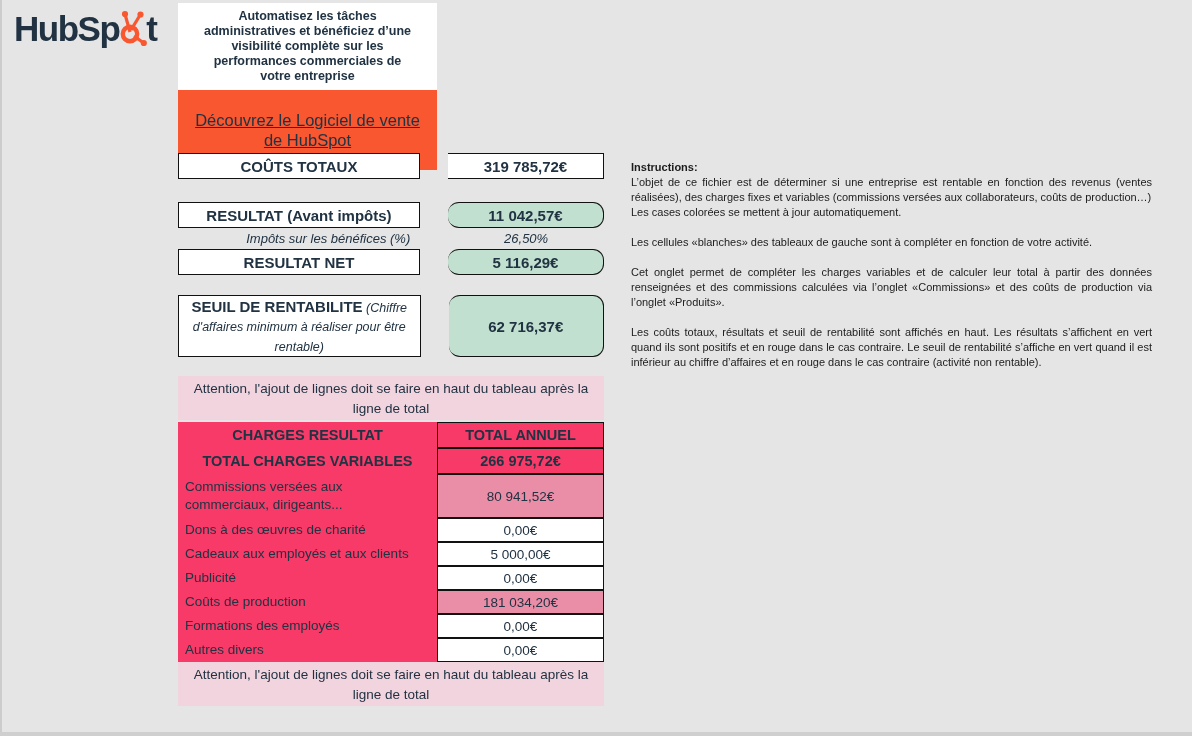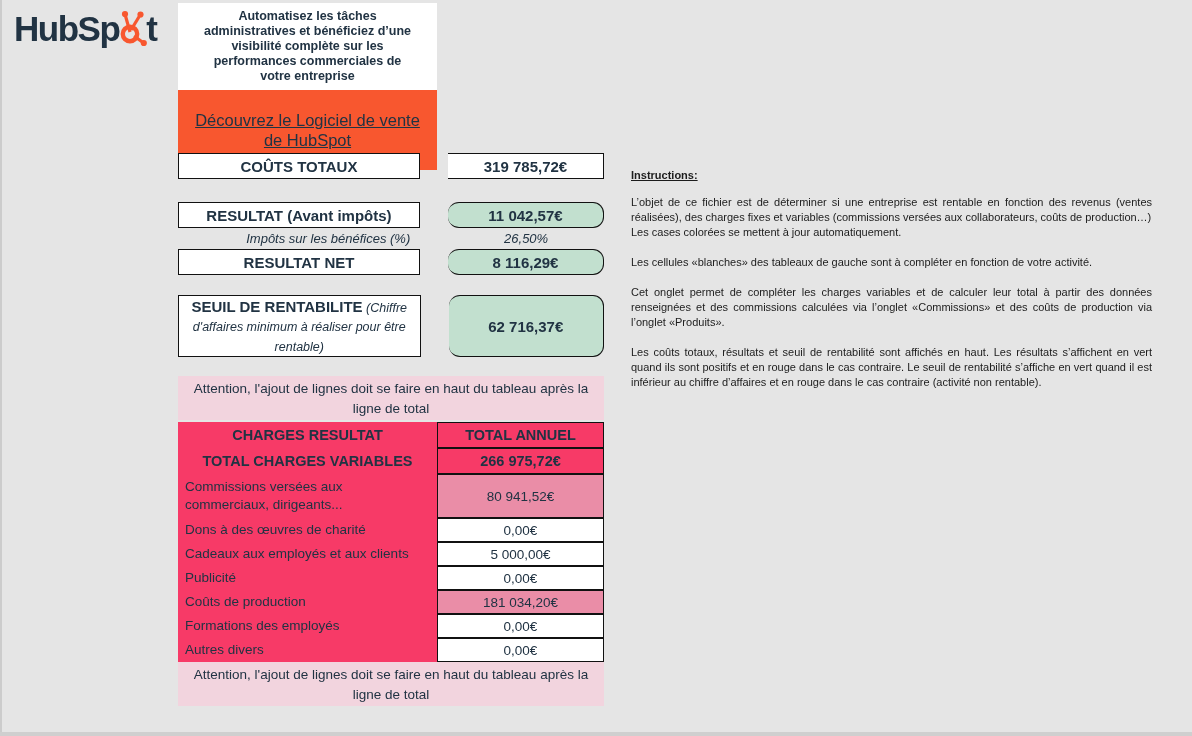--- a/index.html
+++ b/index.html
@@ -50,22 +50,22 @@
   .crow.header,.crow.total{height:26px;}
   .crow.tall{height:44px;}
   .clabel{width:259px;background:var(--hot-pink);color:var(--navy);font-size:13.5px;line-height:1.3;padding:0 7px;display:flex;align-items:center;}
   .cvalue{width:167px;background:var(--cellw);border:1px solid var(--bd);color:var(--navy);font-size:13.5px;display:flex;align-items:center;justify-content:center;}
   .crow.header .clabel,.crow.total .clabel{justify-content:center;font-weight:bold;font-size:14.5px;}
   .crow.header .cvalue,.crow.total .cvalue{background:var(--hot-pink);font-weight:bold;font-size:14.5px;}
   .cvalue.hl{background:var(--light-pink);}
 
   
   .instructions{position:absolute;left:631px;top:160px;width:521px;color:#1c1c1c;font-size:11px;line-height:15px;text-align:justify;}
-  .instructions .title{font-weight:bold;text-decoration:underline;margin-top:8px;}
-  .instructions p{margin:12px 0 15px 0;white-space:pre-line;}
+  .instructions .title{font-weight:bold;}
+  .instructions p{margin:0 0 15px 0;white-space:pre-line;}
   .instructions p:last-child{margin-bottom:0;}
 </style>
 </head>
 <body>
 
 <div class="screen">
 
   <div class="logo">
     <span>HubSp</span><svg width="31" height="42" viewBox="0 0 31 42">
       <line x1="13" y1="26" x2="8.5" y2="10" stroke="#F8572F" stroke-width="3.2"></line>
@@ -93,21 +93,21 @@
     <div class="scell svalue green">11 042,57€</div>
   </div>
 
   <div class="srow row-impots">
     <div class="scell slabel">Impôts sur les bénéfices (%)</div>
     <div class="scell svalue">26,50%</div>
   </div>
 
   <div class="srow row-net">
     <div class="scell slabel">RESULTAT NET</div>
-    <div class="scell svalue green">8 116,29€</div>
+    <div class="scell svalue green">5 116,29€</div>
   </div>
 
   <div class="srow row-seuil">
     <div class="scell slabel">
       <span class="seuil-inline"><span>SEUIL DE RENTABILITE</span><span class="seuil-note"> (Chiffre d'affaires minimum à réaliser pour être rentable)</span></span>
     </div>
     <div class="scell svalue green">62 716,37€</div>
   </div>
 
   <div class="warn warn-top">Attention, l'ajout de lignes doit se faire en haut du tableau après la ligne de total</div>

